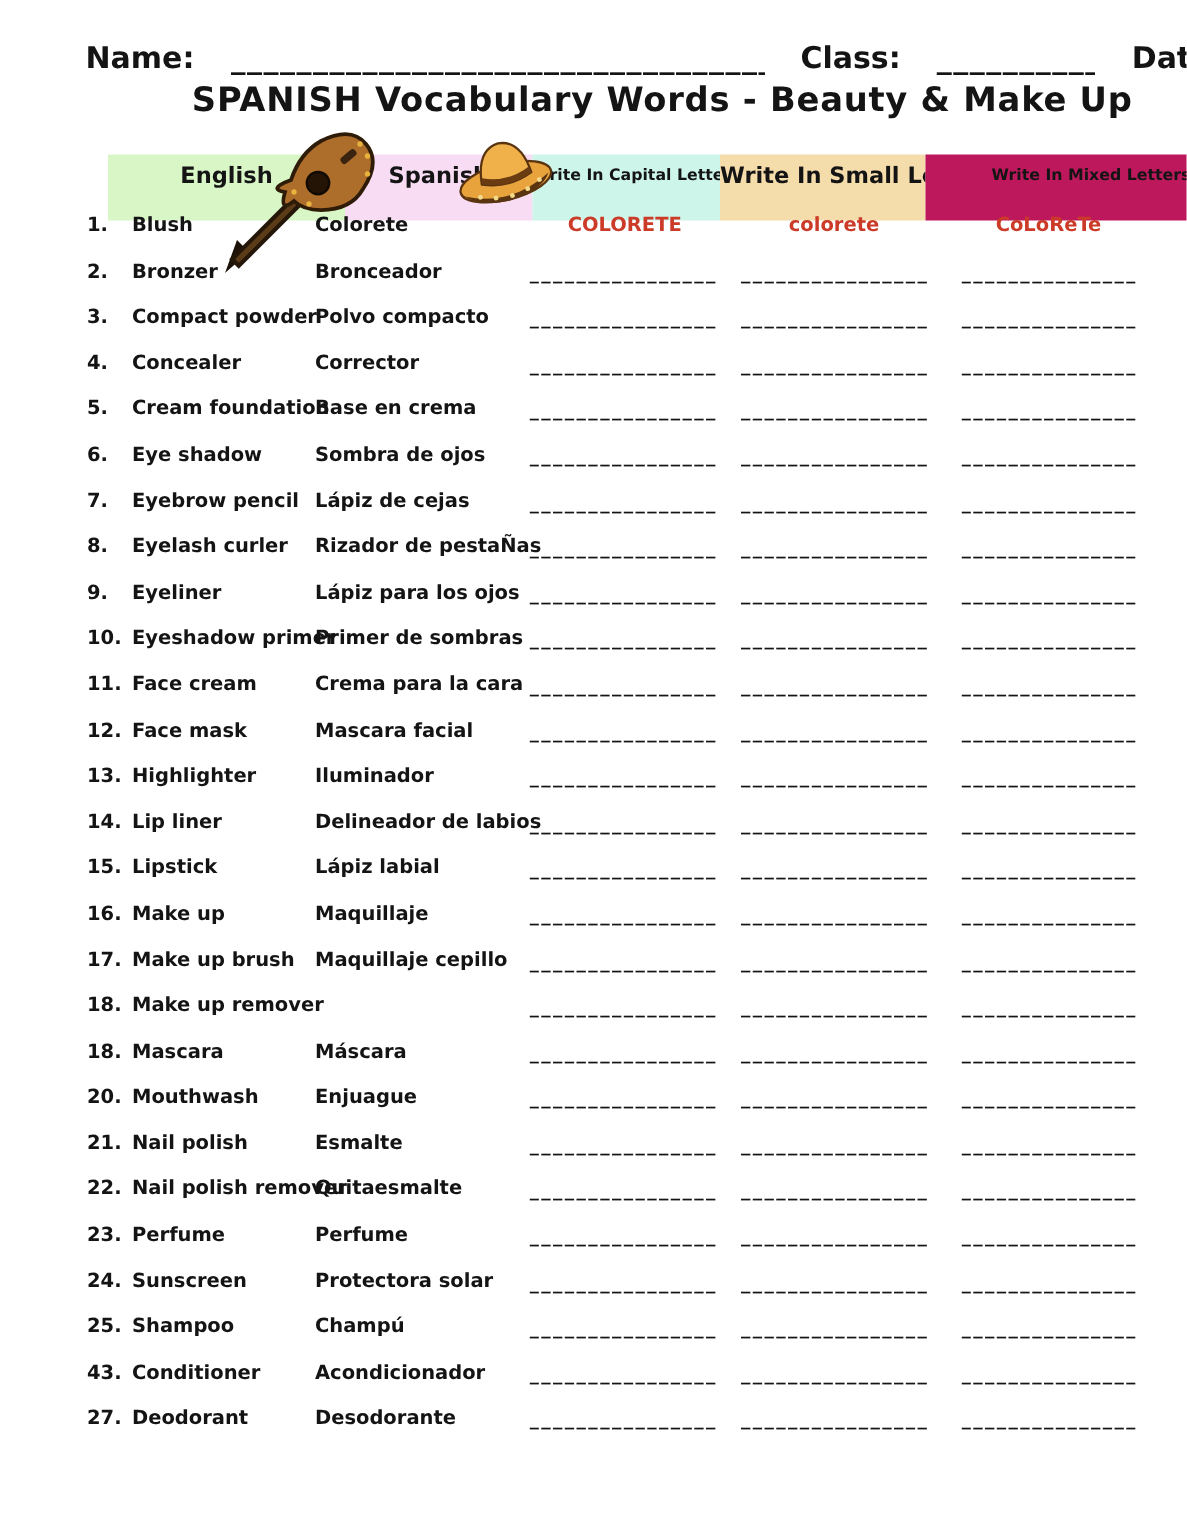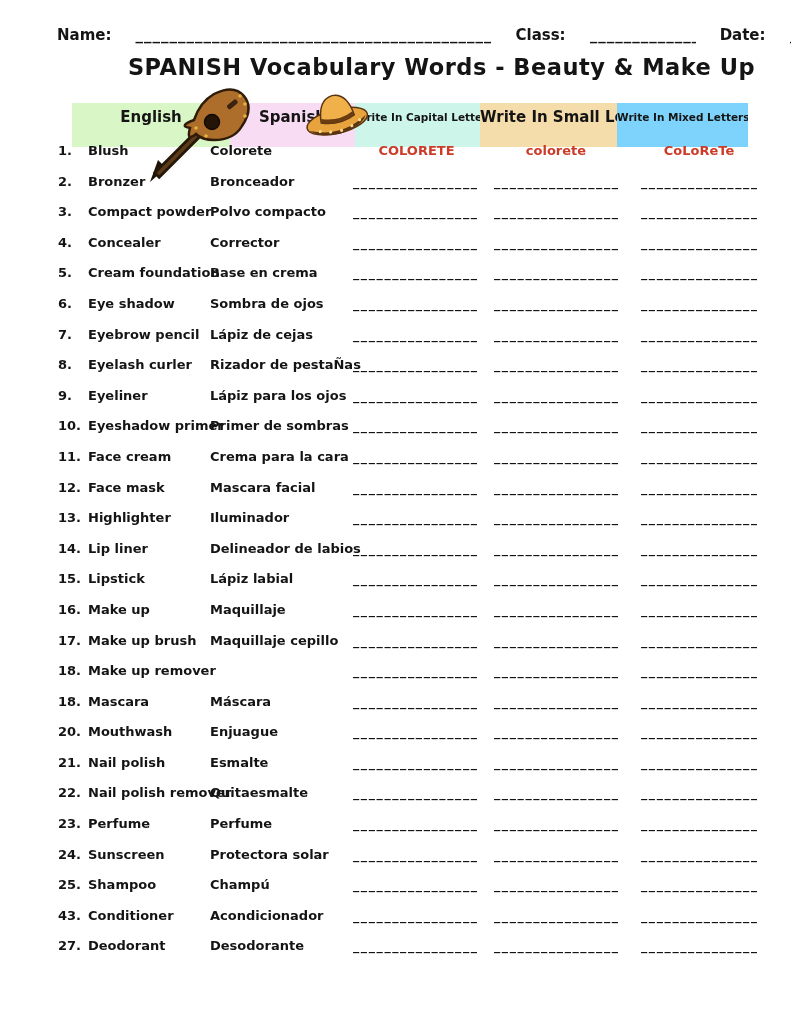--- a/index.html
+++ b/index.html
@@ -5,21 +5,21 @@
   html,body{margin:0;padding:0;}
   body{
     width:791px;height:1024px;background:#ffffff;position:relative;
     font-family:"DejaVu Sans", sans-serif;color:#141414;overflow:hidden;
   }
   .page{position:absolute;inset:0;}
 
   
   .topline{
     position:absolute;top:26px;left:57px;right:28px;
-    display:flex;align-items:baseline;font-weight:bold;font-size:15px;
+    display:flex;align-items:baseline;font-weight:bold;font-size:20px;
     white-space:nowrap;
     gap:24px;
   }
   .topline .lbl{flex:0 0 auto;}
   .topline .blankline{
     flex:0 0 auto;overflow:hidden;letter-spacing:1px;font-weight:bold;
   }
   .blank-name{width:356px;}
   .blank-class{width:106px;}
   .blank-date{width:94px;}
@@ -78,21 +78,21 @@
     <span class="blankline blank-date">______________</span>
   </div>
 
   <h1 class="title">SPANISH Vocabulary Words - Beauty &amp; Make Up</h1>
 
   <div class="colheaders" id="colheaders">
       <div class="col" style="background: rgb(216, 246, 198);">English</div>
       <div class="col" style="background: rgb(248, 220, 244);">Spanish</div>
       <div class="col" style="background: rgb(205, 245, 233);">Write In Capital Letters</div>
       <div class="col" style="background: rgb(245, 220, 171);">Write In Small Letters</div>
-      <div class="col" style="background: #7dd3fc;">Write In Mixed Letters</div>
+      <div class="col" style="background: #be185d; padding-left: 44px;">Write In Mixed Letters</div>
     </div>
 
   <svg class="guitar" viewBox="0 0 104 106">
     <path d="M2 100 L18 86 L10 78 Z" fill="#1d1208"></path>
     <line x1="8" y1="94" x2="62" y2="40" stroke="#241708" stroke-width="9"></line>
     <line x1="10" y1="92" x2="60" y2="42" stroke="#5c3c18" stroke-width="3.5"></line>
     <path d="M48 52 Q38 60 42 46 Q30 44 46 38 Q52 20 66 12 Q86 2 96 14 Q106 26 94 44 Q86 58 66 58 Q54 58 48 52 Z" fill="#ad6e2c" stroke="#2e1c08" stroke-width="2.5"></path>
     <circle cx="64" cy="40" r="7.5" fill="#241405" stroke="#110a03" stroke-width="1.5"></circle>
     <rect x="78" y="20" width="12" height="5" rx="2" fill="#3a2410" transform="rotate(-40 84 22)"></rect>
     <circle cx="92" cy="14" r="1.8" fill="#e8b23c"></circle>

